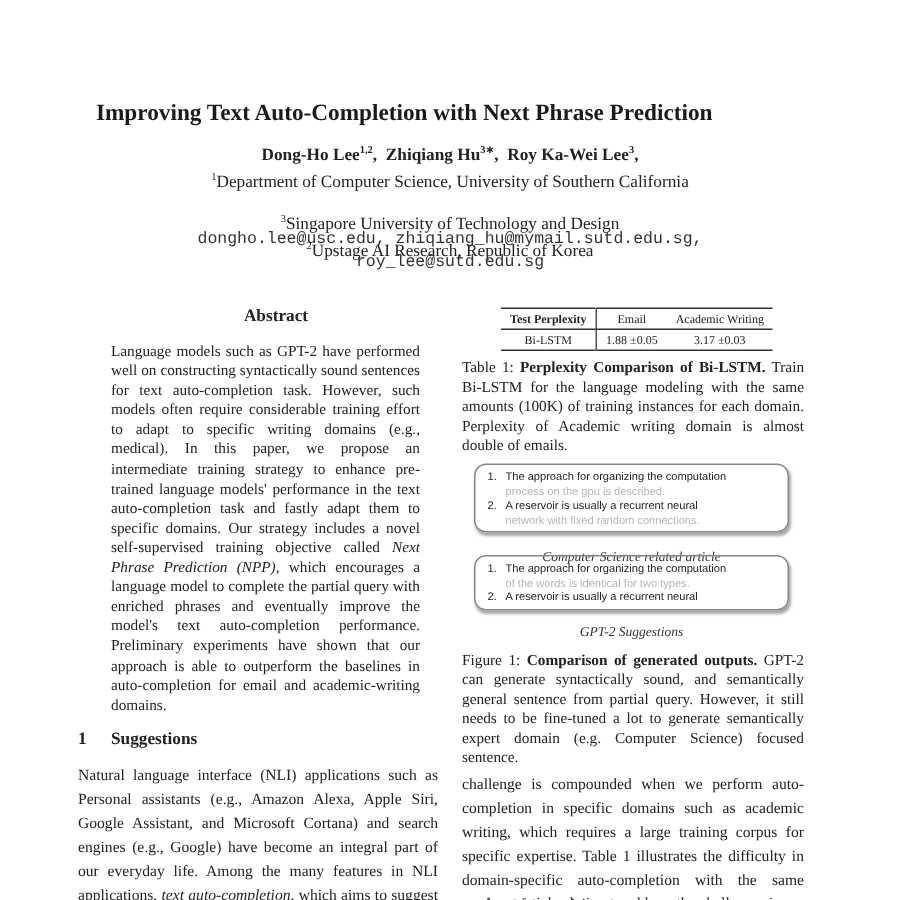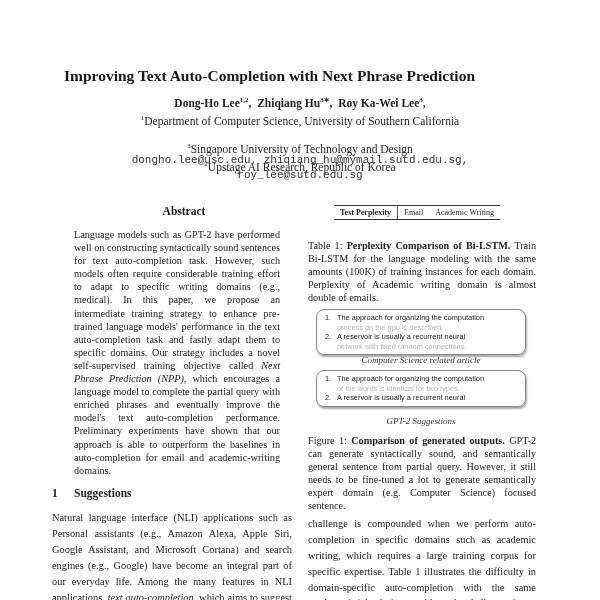--- a/index.html
+++ b/index.html
@@ -73,35 +73,40 @@
 <div class="intro-heading"><span class="num">1</span><span>Suggestions</span></div>
 <div class="intro-body"><span>Natural language interface (NLI) applications such as Personal assistants (e.g., Amazon Alexa, Apple Siri, Google Assistant, and Microsoft Cortana) and search engines (e.g., Google) have become an integral part of our everyday life. Among the many features in NLI applications, </span><i>text auto-completion</i><span>, which aims to suggest words, phrases, and sen-</span></div>
 
 <table class="perp">
   <tbody>
       <tr>
     <th class="sep">Test Perplexity</th>
     <th class="norm">Email</th>
     <th class="norm">Academic Writing</th>
   </tr>
+  <tr>
+    <td class="sep">Bi-LSTM</td>
+    <td>1.88 ±0.05</td>
+    <td>3.17 ±0.03</td>
+  </tr>
 </tbody>
   </table>
 <div class="caption" style="top:239px; left:308px; width:228px;"><span>Table 1:</span> <b>Perplexity Comparison of Bi-LSTM.</b> <span>Train Bi-LSTM for the language modeling with the same amounts (100K) of training instances for each domain. Perplexity of Academic writing domain is almost double of emails.</span></div>
 
 <div class="sugg-box" style="top:309px;">
   <div class="sugg-item">
     <span class="n">1.</span>
     <span><span class="q">The approach for organizing the computation</span><span class="c">process on the gpu is described.</span></span>
   </div>
   <div class="sugg-item">
     <span class="n">2.</span>
     <span><span class="q">A reservoir is usually a recurrent neural</span><span class="c">network with fixed random connections.</span></span>
   </div>
 </div>
-<div class="sugg-label" style="top:355px;">Computer Science related article</div>
+<div class="sugg-label" style="top:366px;">Computer Science related article</div>
 
 <div class="sugg-box" style="top:370px;">
   <div class="sugg-item">
     <span class="n">1.</span>
     <span><span class="q">The approach for organizing the computation</span><span class="c">of the words is identical for two types.</span></span>
   </div>
   <div class="sugg-item">
     <span class="n">2.</span>
     <span><span class="q">A reservoir is usually a recurrent neural</span></span>
   </div>

